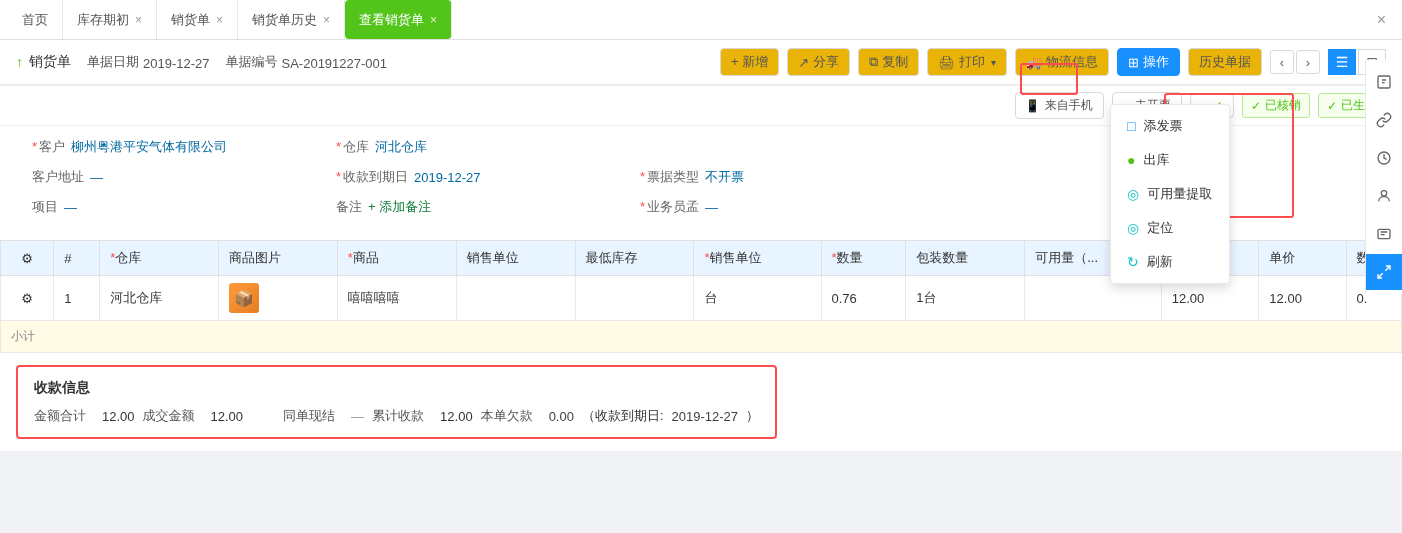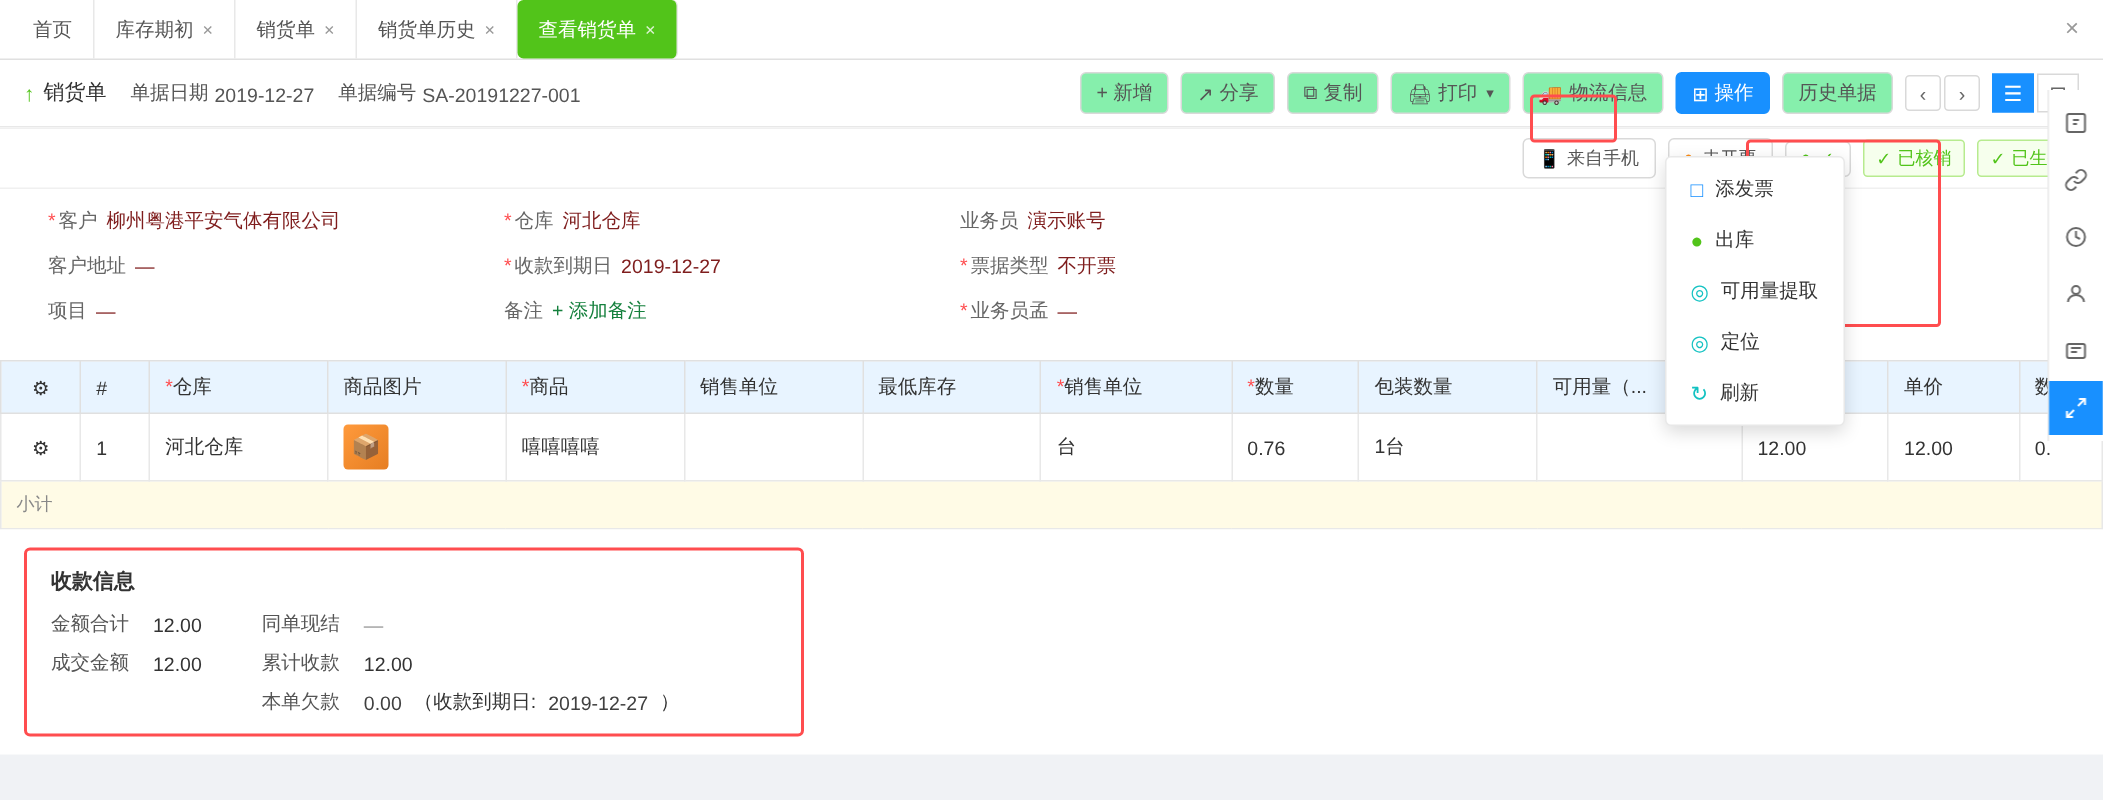--- a/index.html
+++ b/index.html
@@ -13,32 +13,32 @@
     .tab-active-green .tab-close { color: rgba(255,255,255,0.8); }
     .close-x { margin-left: auto; font-size: 16px; cursor: pointer; color: #999; padding: 0 8px; }
 
     
     .doc-header { display: flex; align-items: center; padding: 8px 16px; background: #fff; border-bottom: 1px solid #e8e8e8; gap: 16px; }
     .doc-title { display: flex; align-items: center; gap: 6px; font-size: 14px; font-weight: 500; color: #333; }
     .doc-title-icon { color: #52c41a; font-size: 14px; }
     .doc-meta { display: flex; align-items: center; gap: 16px; font-size: 13px; color: #555; }
     .doc-meta-item { display: flex; align-items: flex-end; gap: 4px; }
     .doc-actions { margin-left: auto; display: flex; align-items: center; gap: 8px; }
-    .action-btn { display: flex; align-items: center; gap: 4px; padding: 4px 10px; border: 1px solid #d9d9d9; border-radius: 4px; background: #86efac; cursor: pointer; font-size: 13px; color: #555; }
+    .action-btn { display: flex; align-items: center; gap: 4px; padding: 4px 10px; border: 1px solid #d9d9d9; border-radius: 4px; background: #eab308; cursor: pointer; font-size: 13px; color: #555; }
     .action-btn.active-op { background: #1890ff; color: #fff; border-color: #1890ff; }
     .status-badge { display: flex; align-items: center; gap: 4px; padding: 3px 8px; border-radius: 3px; font-size: 12px; border: 1px solid #d9d9d9; cursor: pointer; }
     .badge-green { background: #f6ffed; color: #52c41a; border-color: #b7eb8f; }
 
     
     .form-area { padding: 12px 32px; background: #fff; }
     .form-row { display: flex; align-items: center; margin-bottom: 12px; gap: 24px; flex-wrap: wrap; }
     .form-field { display: flex; align-items: center; gap: 6px; min-width: 280px; }
     .form-label { color: #666; white-space: nowrap; }
     .form-label.required::before { content: '*'; color: #ff4d4f; margin-right: 2px; }
-    .form-value { color: #7f1d1d; }
+    .form-value { color: #0369a1; }
 
     
     .toolbar-row { display: flex; align-items: center; padding: 6px 16px; background: #fff; border-bottom: 1px solid #f0f0f0; border-top: 1px solid #f0f0f0; gap: 8px; }
     .toolbar-btn { display: flex; align-items: center; gap: 4px; padding: 4px 10px; border: 1px solid #d9d9d9; border-radius: 4px; background: #fff; cursor: pointer; font-size: 12px; color: #555; }
     .toolbar-btn.orange-dot::before { content: '●'; color: #fa8c16; margin-right: 2px; font-size: 10px; }
     .toolbar-btn.green-dot::before { content: '●'; color: #52c41a; margin-right: 2px; font-size: 10px; }
 
     
     .table-wrap { overflow-x: auto; background: #fff; }
     table { width: 100%; border-collapse: collapse; font-size: 13px; }
@@ -50,21 +50,21 @@
     tbody td { padding: 7px 10px; border: 1px solid #e8e8e8; color: #333; white-space: nowrap; }
     .subtotal-row td { background: #fffbe6; color: #888; font-size: 12px; }
     .gear-cell { text-align: center; }
     .product-img { width: 30px; height: 30px; background: linear-gradient(135deg, #ff9a3c, #e67e22); border-radius: 3px; display: flex; align-items: center; justify-content: center; color: #fff; font-size: 16px; }
 
     
     .bottom-section { display: flex; padding: 12px 16px; background: #fff; }
     .payment-info-box { border: 2px solid #ff4d4f; border-radius: 4px; padding: 12px 16px; min-width: 520px; }
     .payment-info-title { font-weight: bold; font-size: 14px; margin-bottom: 10px; }
     .payment-rows { display: flex; gap: 40px; }
-    .payment-col { display: flex; flex-direction: column; gap: 8px; }
+    .payment-col { display: flex; flex-direction: row; gap: 8px; }
     .payment-row-item { display: flex; align-items: center; gap: 8px; font-size: 13px; }
     .payment-label { color: #555; white-space: nowrap; min-width: 60px; }
     .payment-val { color: #333; }
     .payment-val.red { color: #404040; }
     .payment-val.gray { color: #999; }
 
     
     .right-sidebar { position: fixed; right: 0; top: 50%; transform: translateY(-50%); display: flex; flex-direction: column; gap: 2px; background: #fff; border-left: 1px solid #e8e8e8; padding: 4px 0; }
     .sidebar-icon { width: 36px; height: 36px; display: flex; align-items: center; justify-content: center; cursor: pointer; color: #666; font-size: 16px; }
     .sidebar-icon.blue-bg { background: #1890ff; color: #fff; }
@@ -192,24 +192,20 @@
 
   <div class="form-area">
     <div class="form-row">
       <div class="form-field">
         <span class="form-label required">客户</span>
         <span class="form-value">柳州粤港平安气体有限公司</span>
       </div>
       <div class="form-field">
         <span class="form-label required">仓库</span>
         <span class="form-value">河北仓库</span>
-      </div>
-      <div class="form-field" style="min-width:200px;">
-        <span class="form-label">业务员</span>
-        <span class="form-value">演示账号</span>
       </div>
     </div>
     <div class="form-row">
       <div class="form-field">
         <span class="form-label">客户地址</span>
         <span class="form-value">—</span>
       </div>
       <div class="form-field">
         <span class="form-label required">收款到期日</span>
         <span class="form-value">2019-12-27</span>

